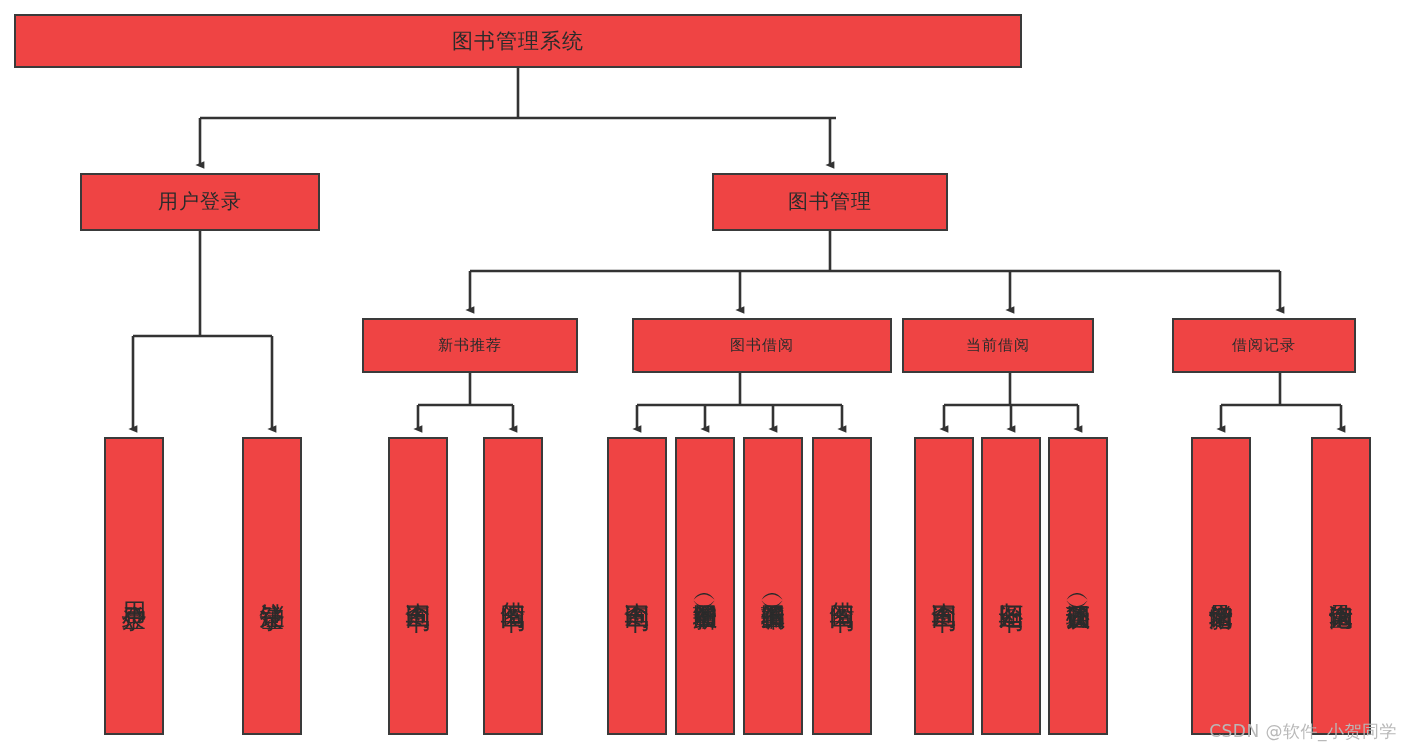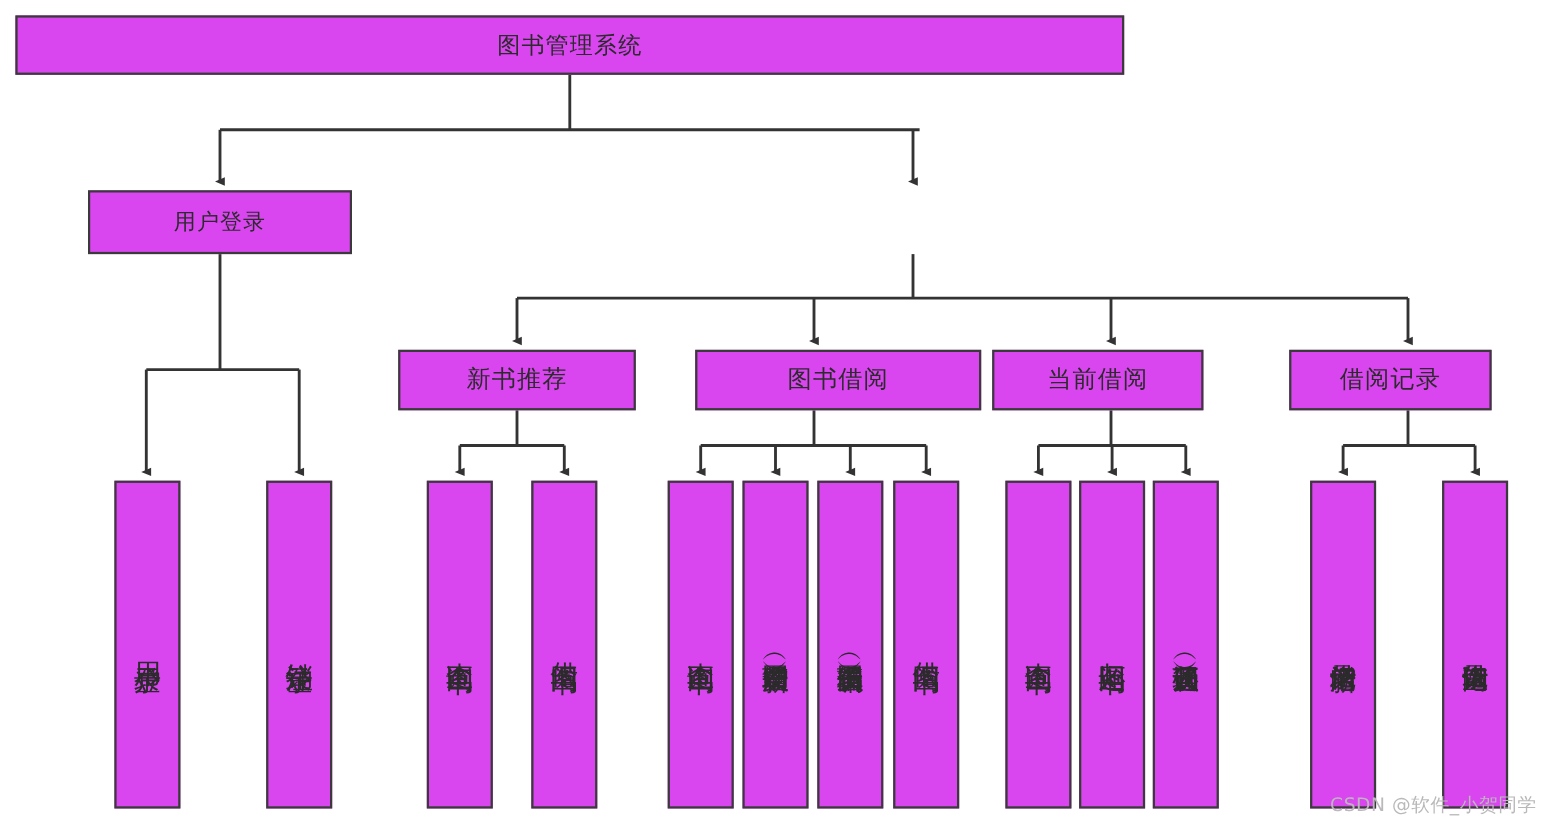--- a/index.html
+++ b/index.html
@@ -22,21 +22,21 @@
     position: absolute;
     left: 0;
     top: 0;
     width: 1405px;
     height: 747px;
     pointer-events: none;
   }
   .node {
     position: absolute;
     box-sizing: border-box;
-    background: #d946ef;
+    background: #ef4444;
     border: 2px solid #3a3a3a;
     display: flex;
     align-items: center;
     justify-content: center;
     color: #2b2b2b;
     z-index: 2;
   }
   .node .label {
     display: block;
     text-align: center;
@@ -65,21 +65,21 @@
     letter-spacing: 1px;
   }
   .node.n-user-login  { left: 80px;  width: 240px; }
   .node.n-book-manage { left: 712px; width: 236px; }
   
   .node.lvl2 {
     top: 318px;
     height: 55px;
   }
   .node.lvl2 .label {
-    font-size: 22px;
+    font-size: 15px;
     letter-spacing: 1px;
   }
   .node.n-new-book   { left: 362px;  width: 216px; }
   .node.n-borrow     { left: 632px;  width: 260px; }
   .node.n-current    { left: 902px;  width: 192px; }
   .node.n-record     { left: 1172px; width: 184px; }
   
   .node.leaf {
     top: 437px;
     height: 298px;
@@ -178,20 +178,23 @@
     </g>
   </svg>
 
   <div class="node root">
     <span class="label">图书管理系统</span>
   </div>
 
   <div class="node lvl1 n-user-login">
     <span class="label">用户登录</span>
   </div>
+  <div class="node lvl1 n-book-manage">
+    <span class="label">图书管理</span>
+  </div>
 
   <div class="node lvl2 n-new-book">
     <span class="label">新书推荐</span>
   </div>
   <div class="node lvl2 n-borrow">
     <span class="label">图书借阅</span>
   </div>
   <div class="node lvl2 n-current">
     <span class="label">当前借阅</span>
   </div>

